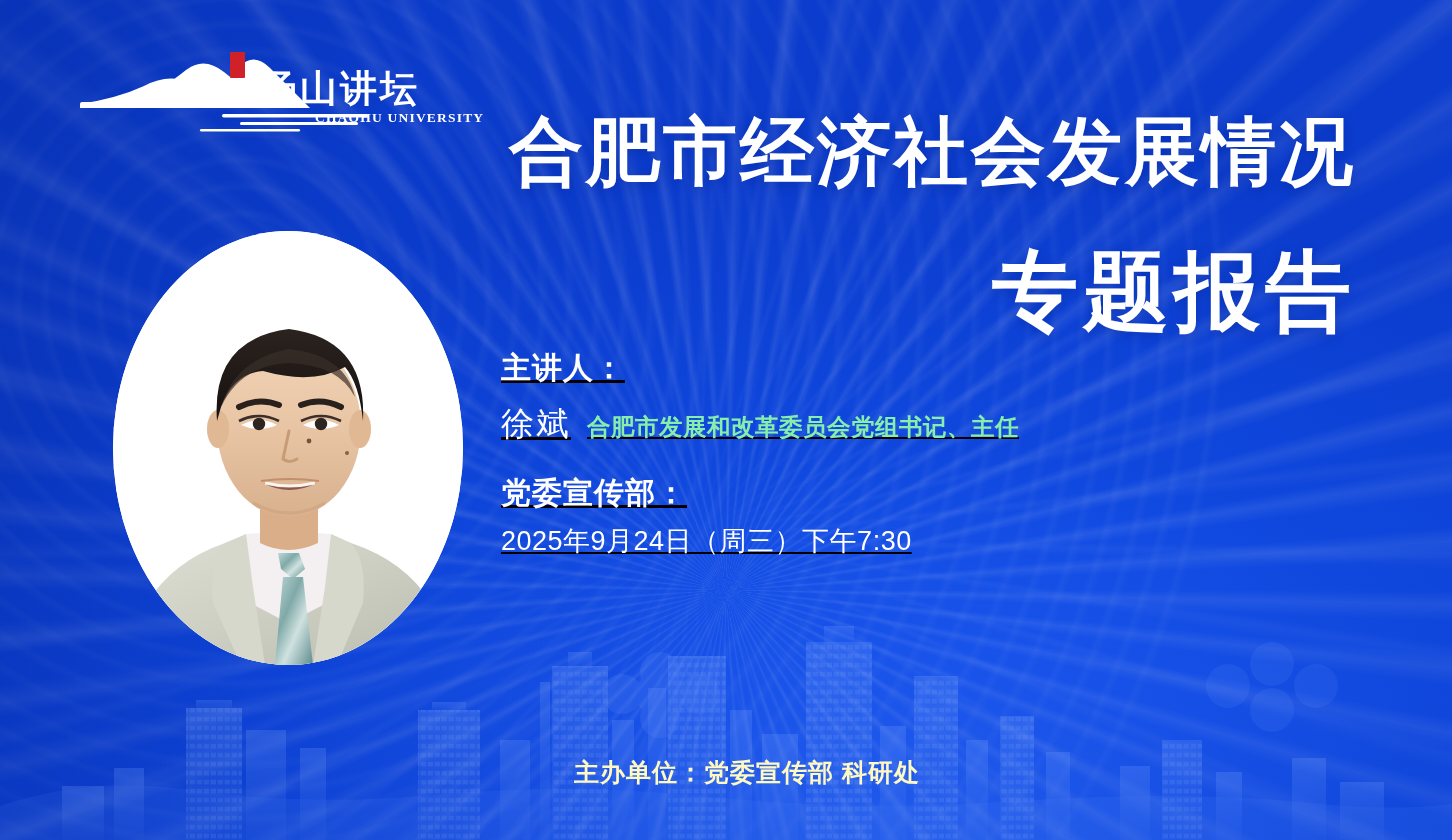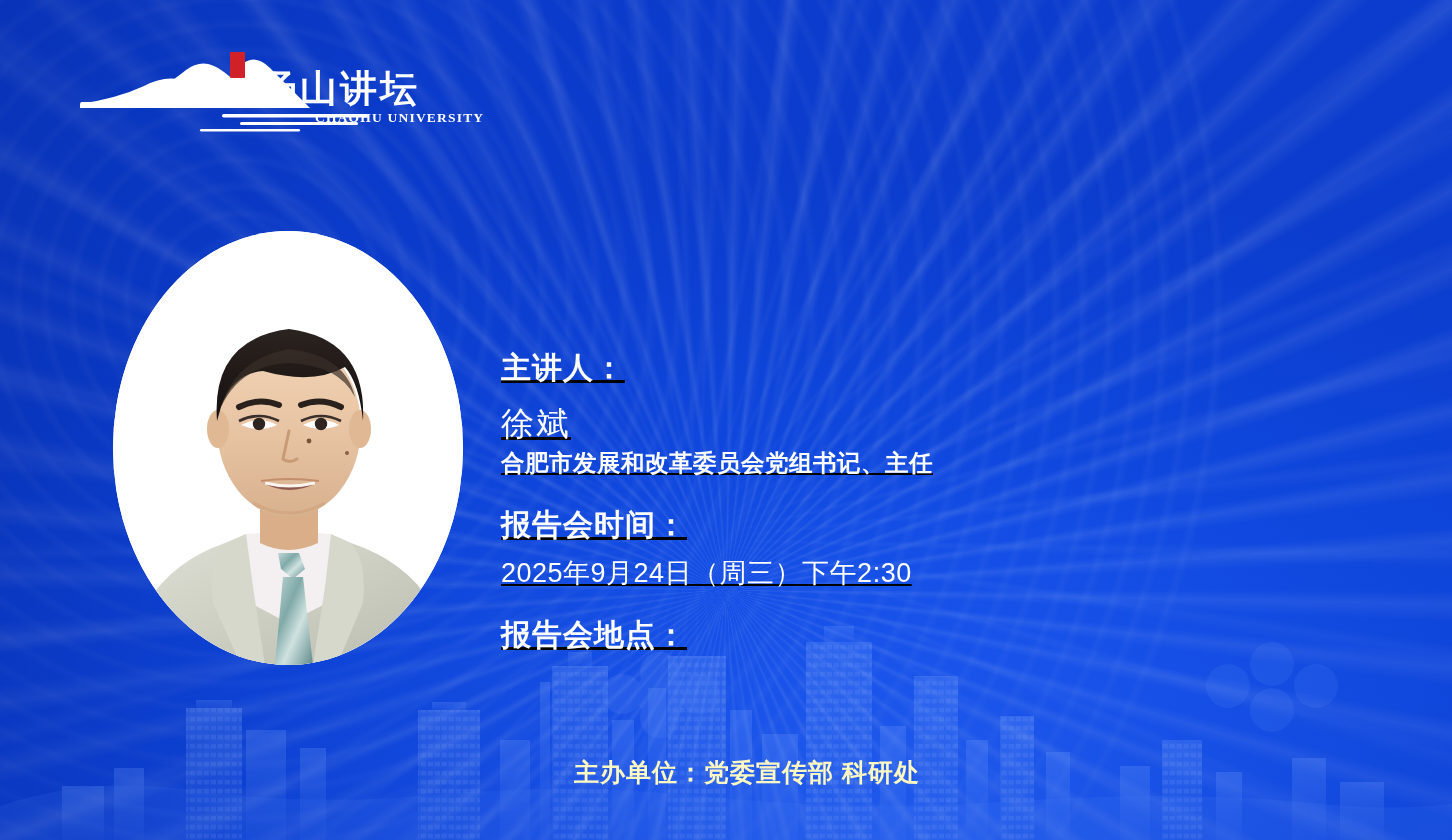--- a/index.html
+++ b/index.html
@@ -174,33 +174,33 @@
     color: #ffffff;
     letter-spacing: 1px;
     line-height: 40px;
     white-space: nowrap;
   }
   .speaker-row {
     display: flex;
     align-items: baseline;
     margin-top: 14px;
     white-space: nowrap;
-    flex-direction: column;
   }
   .speaker-name {
     font-size: 33px;
     font-weight: 400;
     color: #ffffff;
     letter-spacing: 2px;
   }
   .speaker-title {
     font-size: 23.5px;
     font-weight: 700;
-    color: #ffffff;
+    color: #86efac;
     letter-spacing: 0.5px;
+    margin-left: 16px;
   }
   .lbl-time { margin-top: 26px; }
   .val {
     font-size: 27px;
     font-weight: 400;
     color: #ffffff;
     letter-spacing: 0.5px;
     line-height: 40px;
     margin-top: 8px;
     white-space: nowrap;
@@ -313,20 +313,24 @@
       <rect x="6" y="50" width="132" height="4" rx="2" fill="#ffffff"></rect>
       <rect x="148" y="62" width="146" height="3.4" rx="1.7" fill="#ffffff"></rect>
       <rect x="166" y="70" width="118" height="3" rx="1.5" fill="#ffffff"></rect>
       <rect x="126" y="77" width="100" height="2.6" rx="1.3" fill="#ffffff"></rect>
     </svg>
     <div class="logo-seal"></div>
     <div class="logo-cn">汤山讲坛</div>
     <div class="logo-en">CHAOHU UNIVERSITY</div>
   </div>
 
+  <div class="title-block">
+    <div class="title-l1">合肥市经济社会发展情况</div>
+    <div class="title-l2">专题报告</div>
+  </div>
 
   <div class="portrait">
     <svg class="portrait-inner" viewBox="0 0 350 434" preserveAspectRatio="xMidYMid slice">
       <defs>
         <linearGradient id="suit" x1="0" y1="0" x2="1" y2="1">
           <stop offset="0%" stop-color="#dfe0d6"></stop>
           <stop offset="50%" stop-color="#cdcfc2"></stop>
           <stop offset="100%" stop-color="#b9bcae"></stop>
         </linearGradient>
         <linearGradient id="skin" x1="0" y1="0" x2="0" y2="1">
@@ -389,22 +393,21 @@
       <circle cx="234" cy="222" r="2" fill="#8a6046"></circle>
     </svg>
   </div>
 
   <div class="info">
     <div class="lbl">主讲人：</div>
     <div class="speaker-row">
       <span class="speaker-name">徐斌</span>
       <span class="speaker-title">合肥市发展和改革委员会党组书记、主任</span>
     </div>
-    <div class="lbl lbl-time">报告会时间：</div>
-    <div class="val">2025年9月24日（周三）下午2:30</div>
-    <div class="lbl lbl-place">报告会地点：</div>
+    <div class="lbl lbl-time">党委宣传部：</div>
+    <div class="val">2025年9月24日（周三）下午7:30</div>
   </div>
 
   <div class="footer">
     <span class="footer-text">主办单位：党委宣传部  科研处</span>
   </div>
 
 </div>
 
 </body></html>

